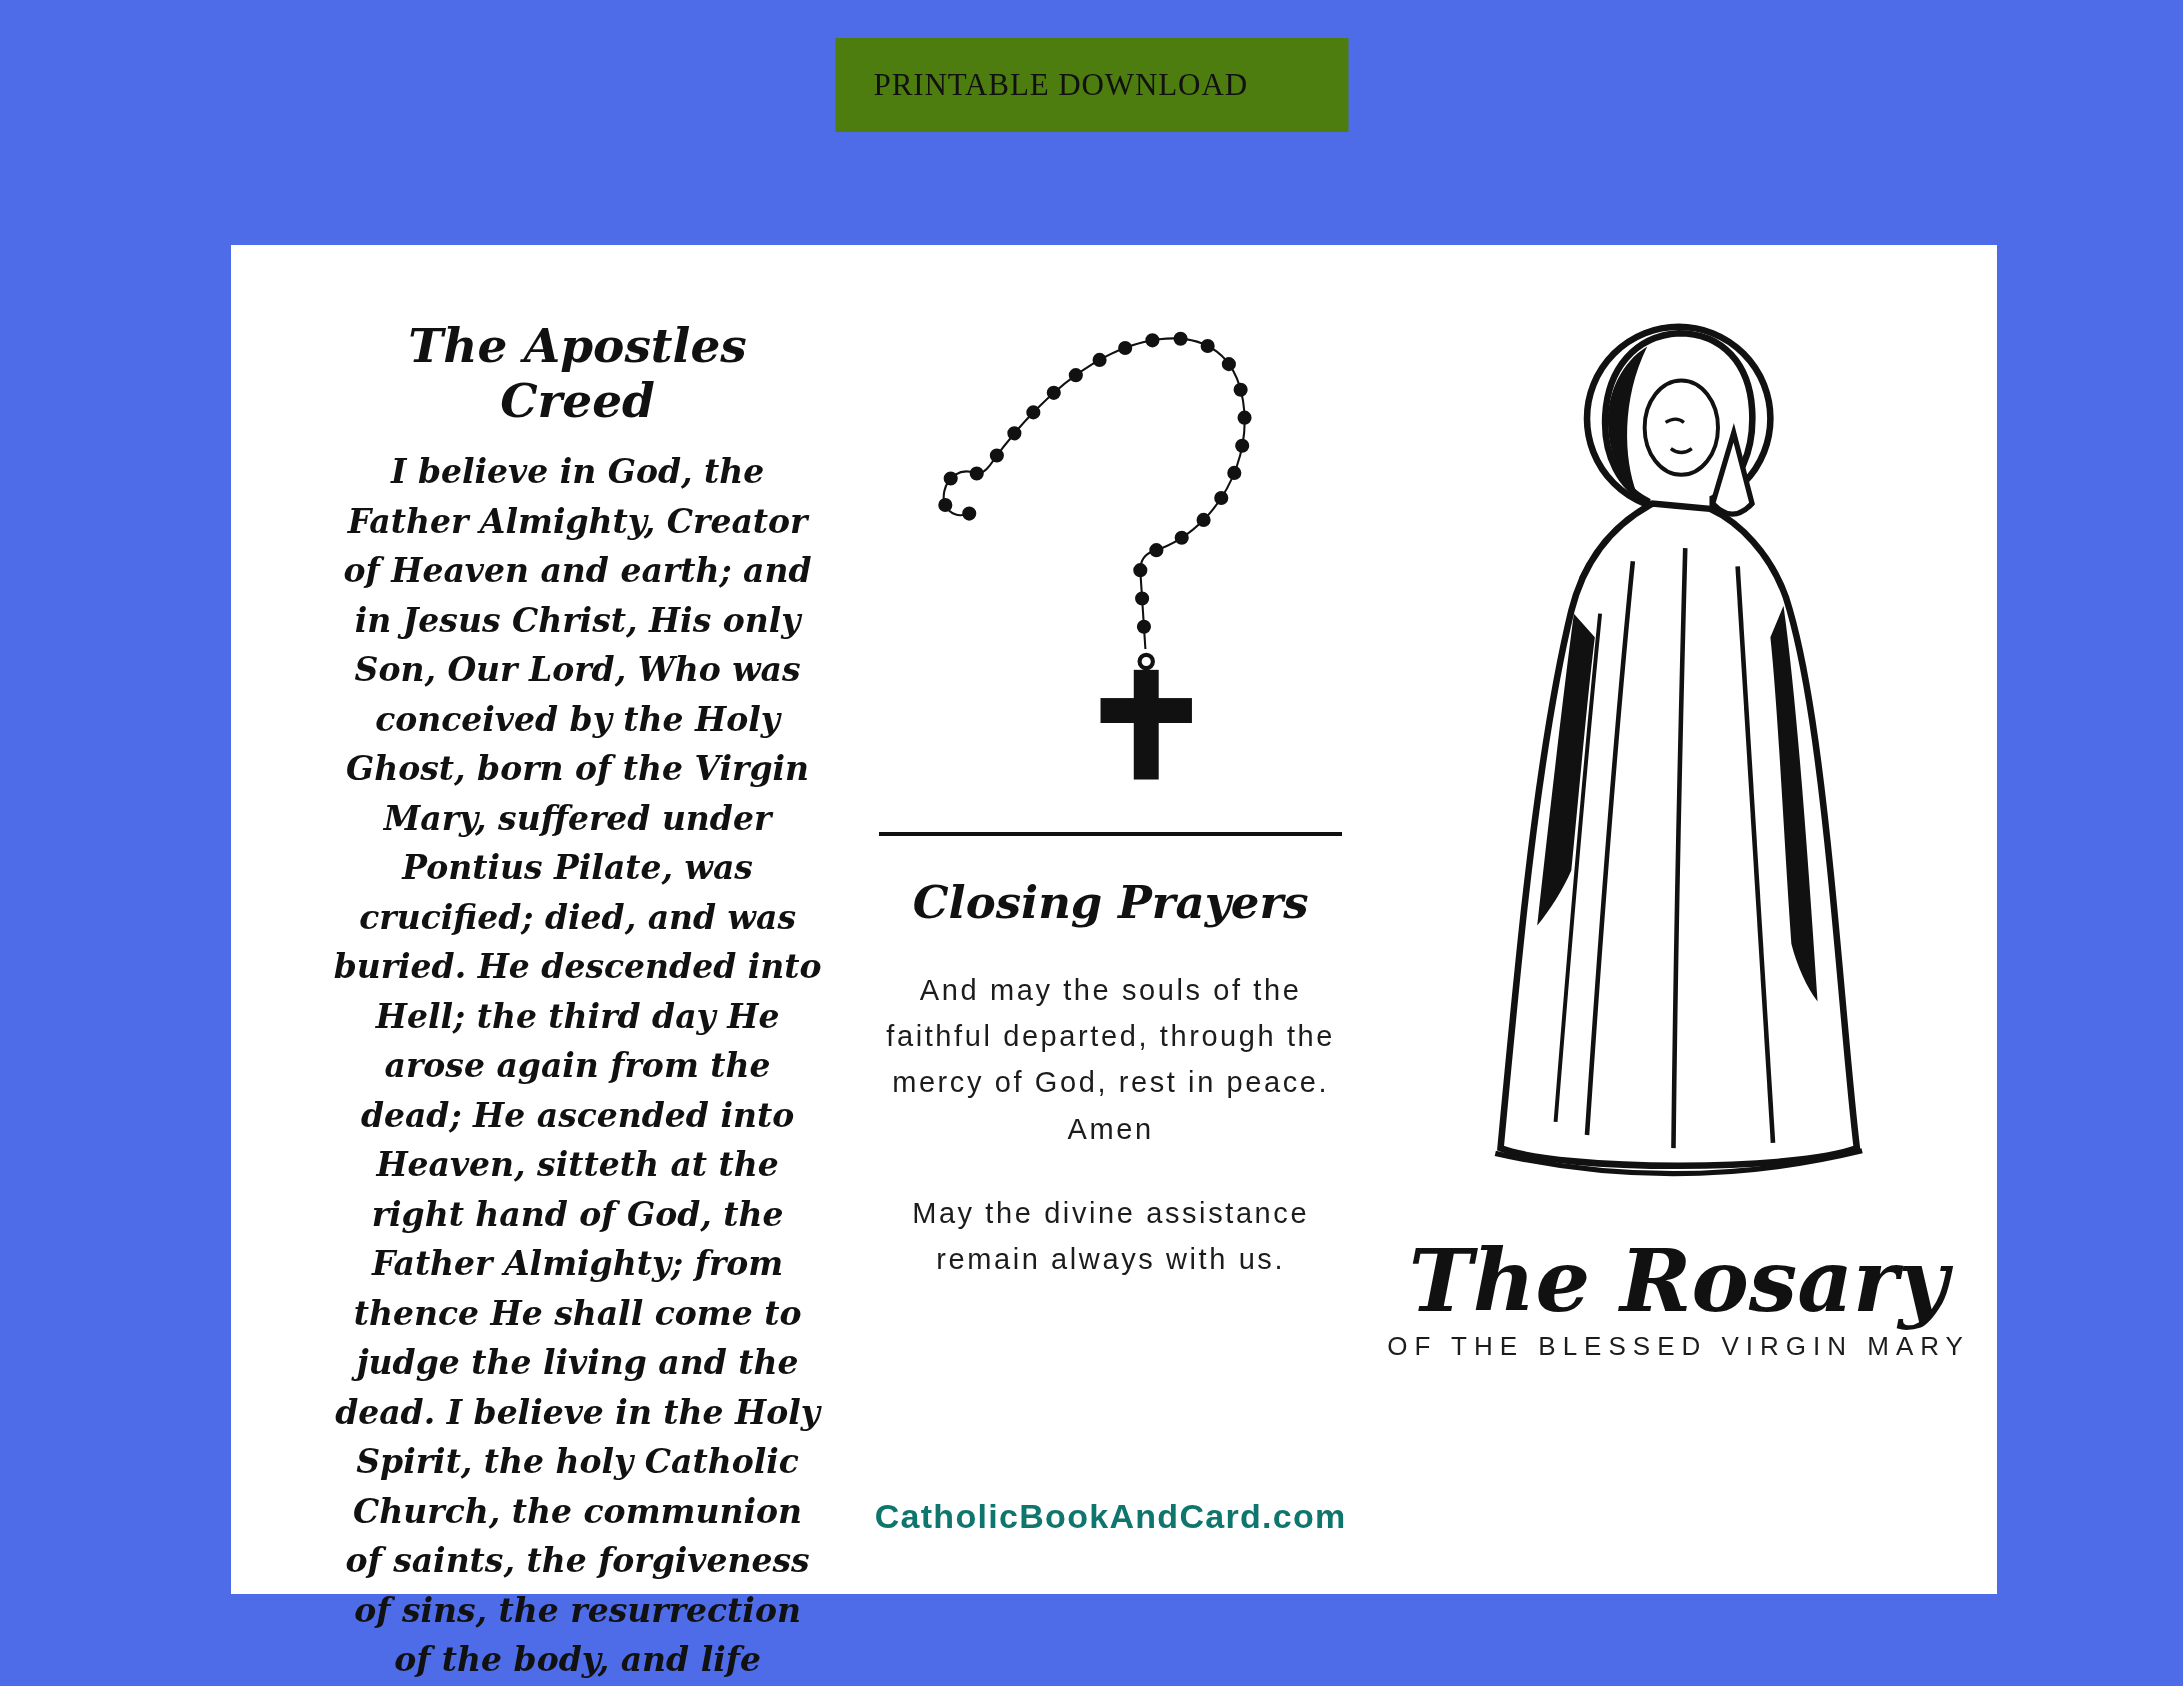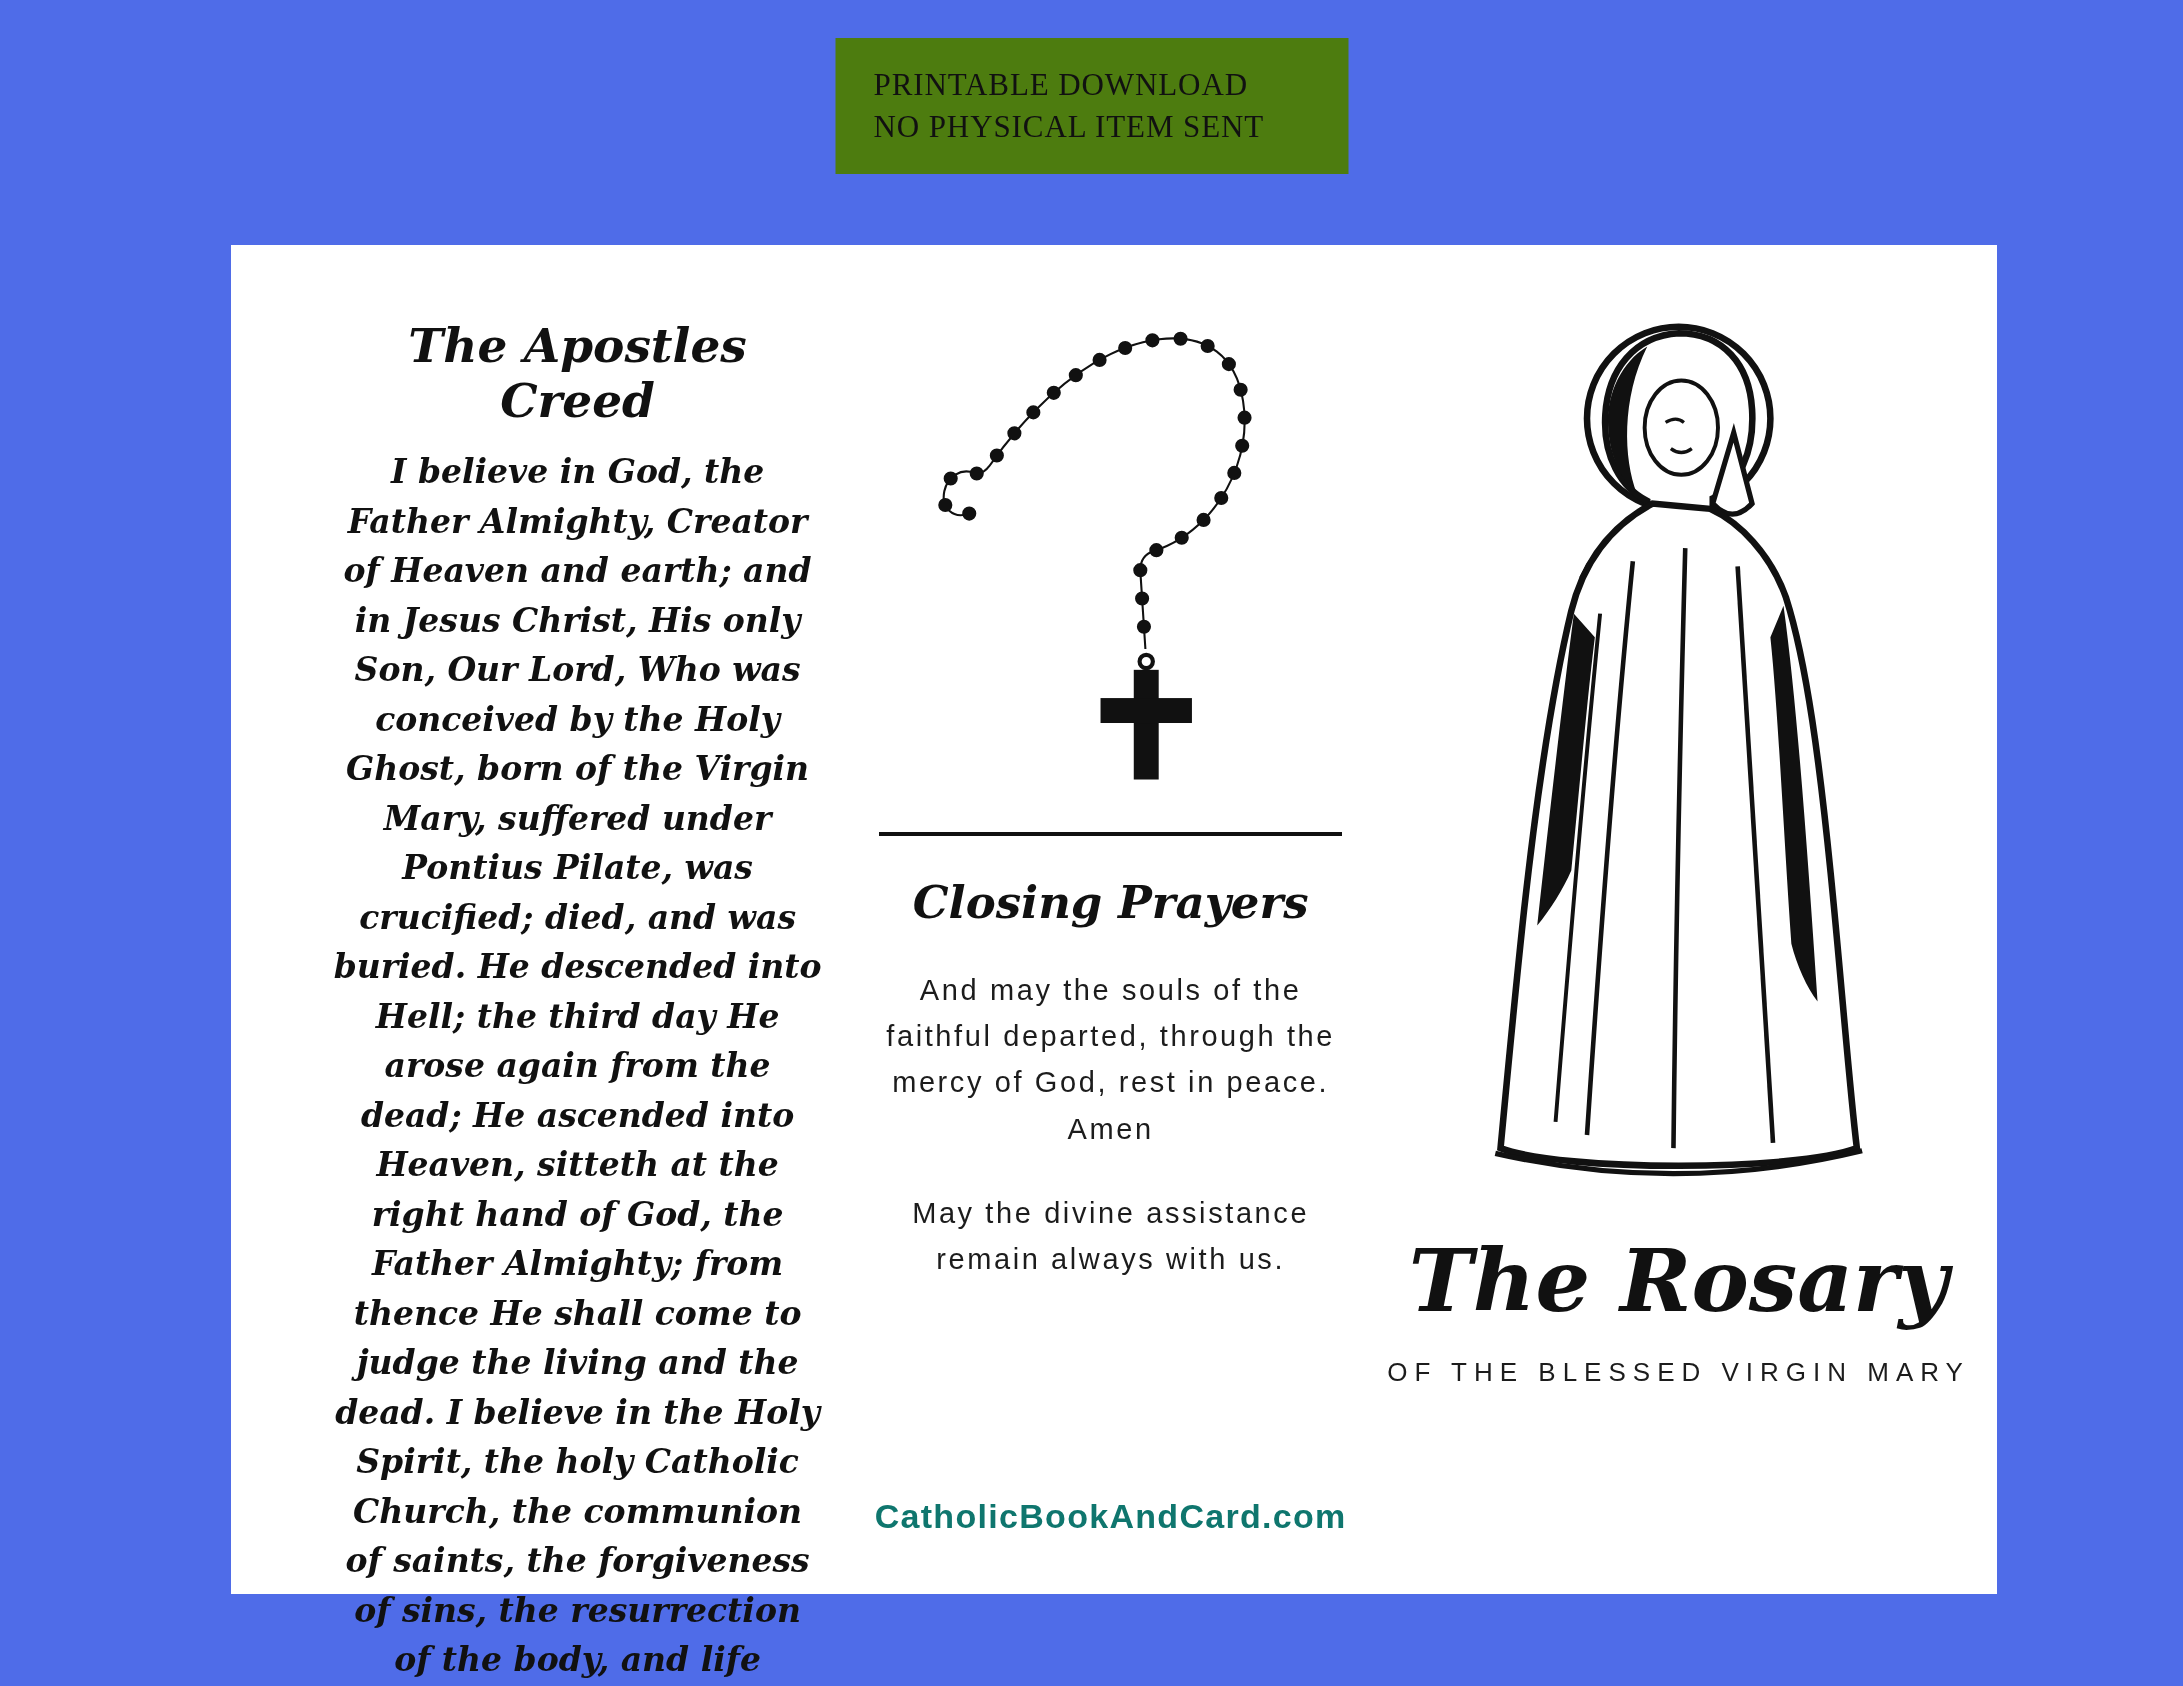--- a/index.html
+++ b/index.html
@@ -124,30 +124,28 @@
     font-size: 86px;
     color: #111111;
     margin-top: 19px;
     white-space: nowrap;
   }
   .rosary-subtitle {
     font-family: "Liberation Sans", sans-serif;
     font-size: 26px;
     letter-spacing: 7px;
     color: #1c1c1c;
-    margin-top: 26px;
     white-space: nowrap;
   }
 </style>
 </head>
 <body>
 
 <div class="banner">
   <div class="banner-line">PRINTABLE DOWNLOAD</div>
-  <div class="banner-line">NO PHYSICAL ITEM SENT</div>
 </div>
 
 <div class="card">
 
   <div class="col col-left">
     <div class="creed-title">The Apostles Creed</div>
     <div class="creed-body">I believe in God, the Father Almighty, Creator of Heaven and earth; and in Jesus Christ, His only Son, Our Lord, Who was conceived by the Holy Ghost, born of the Virgin Mary, suffered under Pontius Pilate, was crucified; died, and was buried. He descended into Hell; the third day He arose again from the dead; He ascended into Heaven, sitteth at the right hand of God, the Father Almighty; from thence He shall come to judge the living and the dead. I believe in the Holy Spirit, the holy Catholic Church, the communion of saints, the forgiveness of sins, the resurrection of the body, and life everlasting. Amen.</div>
   </div>
 
   <div class="col col-mid">

